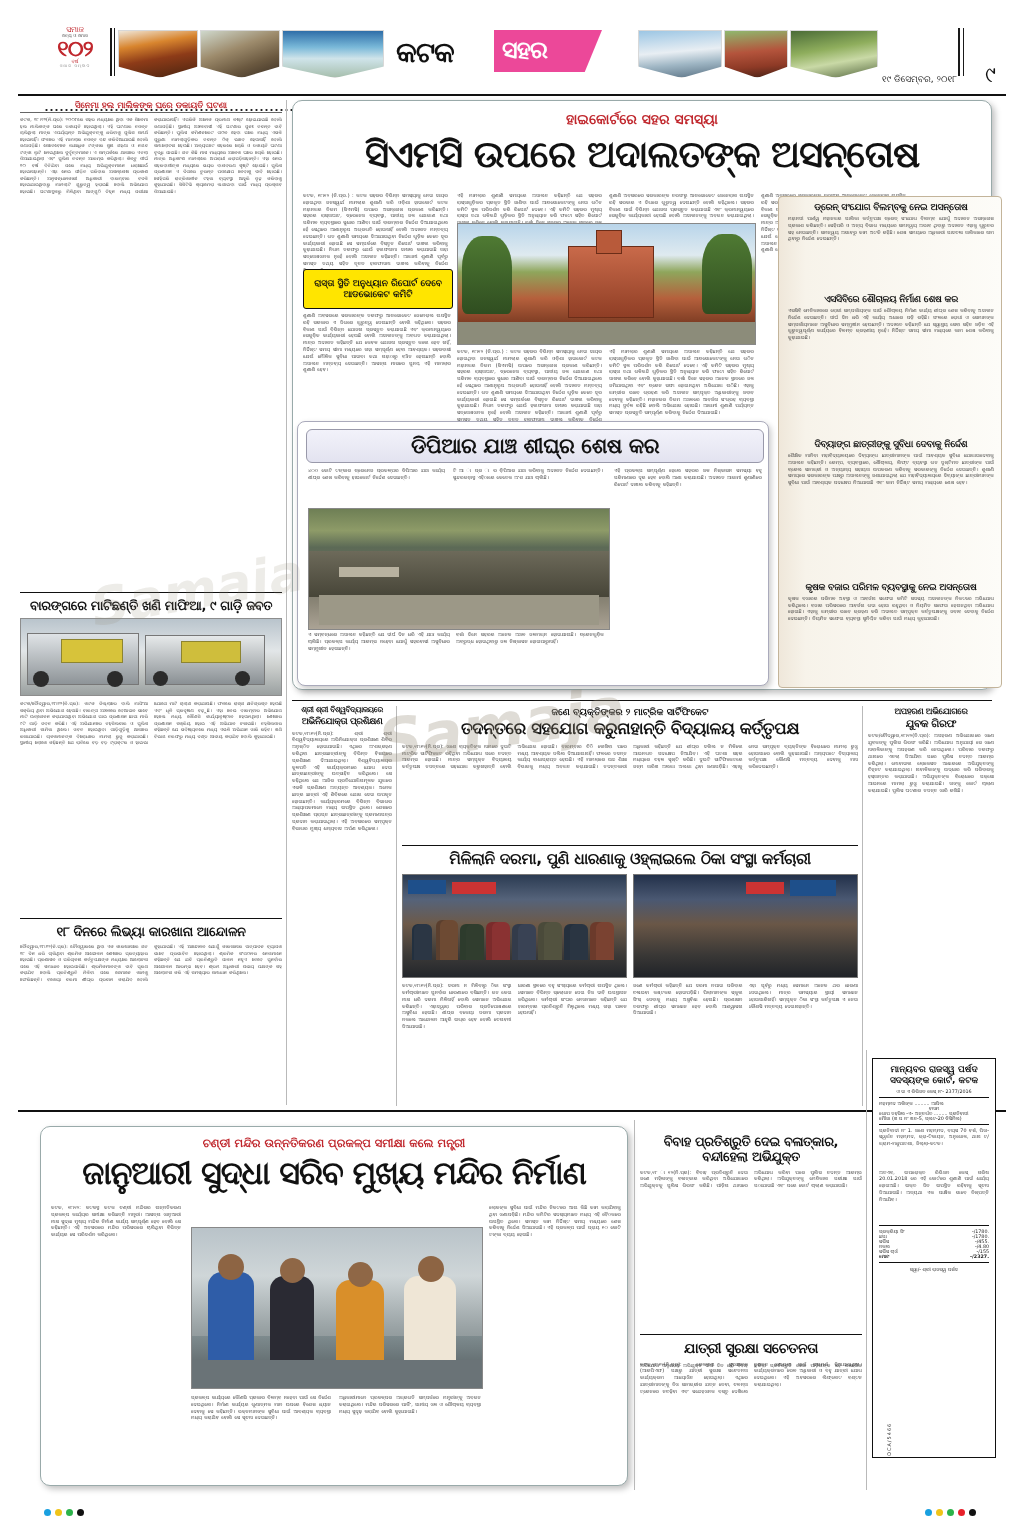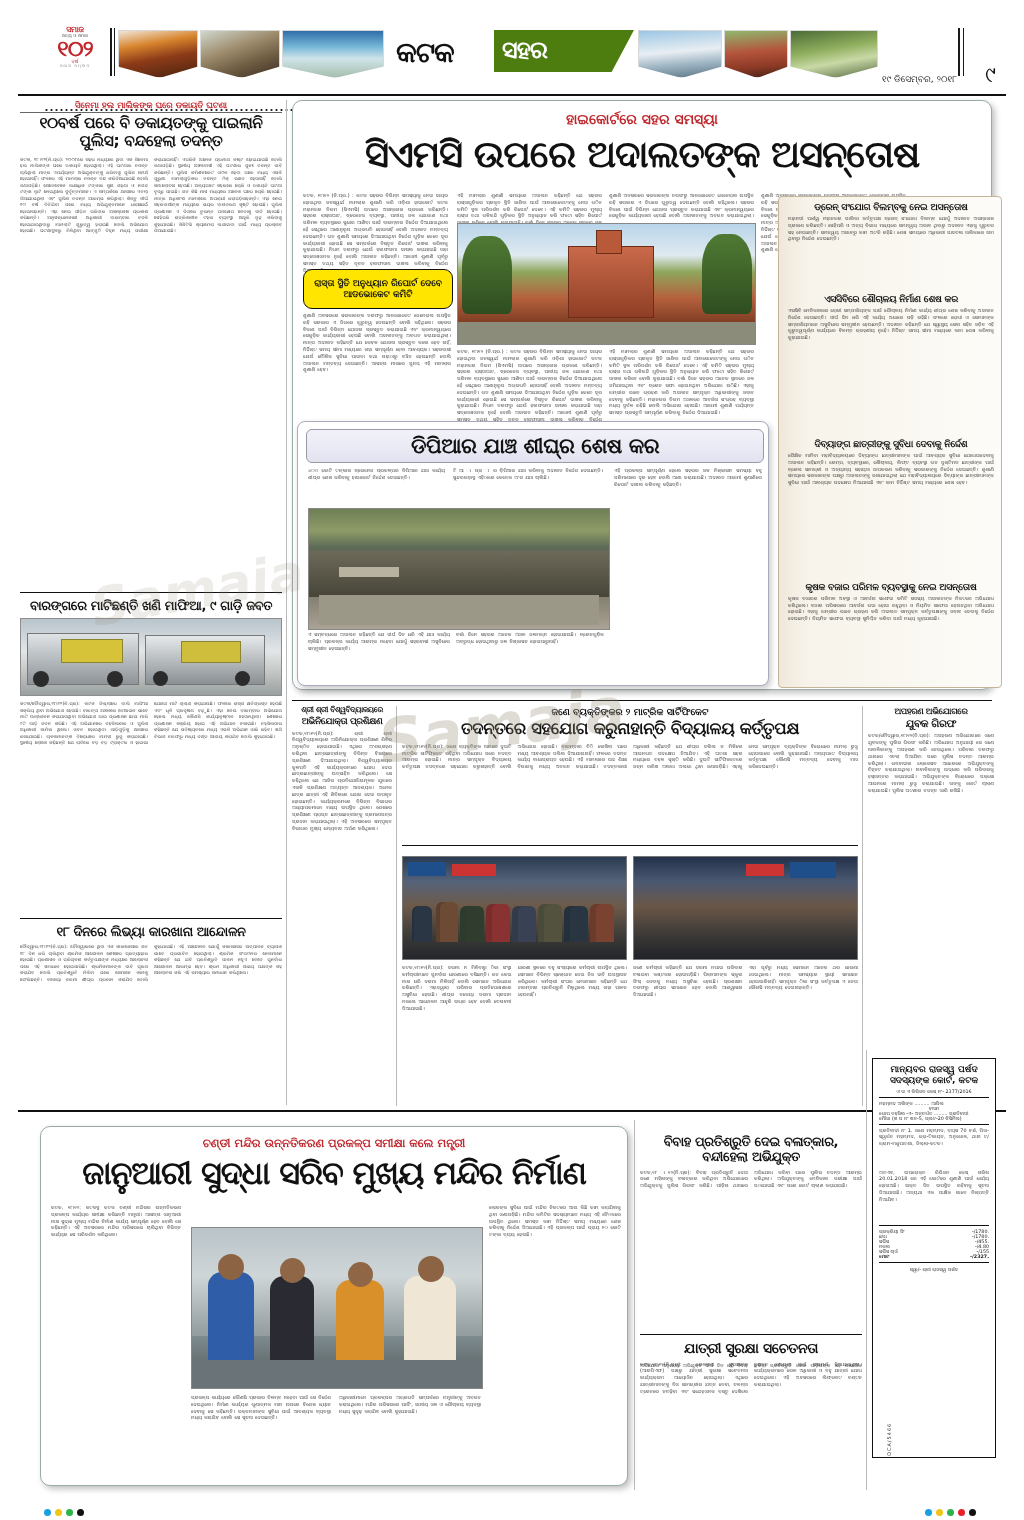--- a/index.html
+++ b/index.html
@@ -7,40 +7,40 @@
   #page{
     position:relative;width:1024px;height:1520px;background:#ffffff;
     margin:0 auto;overflow:hidden;
   }
   
   .masthead{position:absolute;left:0;top:22px;width:1024px;height:62px;}
   .mh-logo{
     position:absolute;left:44px;top:4px;width:62px;height:54px;
     text-align:center;line-height:1;
   }
-  .mh-logo .l1{font-size:8px;color:#c0272d;font-weight:bold;letter-spacing:-.3px;}
+  .mh-logo .l1{font-size:8px;color:#c0272d;font-weight:normal;letter-spacing:-.3px;}
   .mh-logo .l2{font-size:4.5px;color:#444;}
   .mh-logo .l3{font-size:22px;color:#c0272d;font-weight:bold;letter-spacing:-1px;line-height:.95;}
   .mh-logo .l4{font-size:5px;color:#c0272d;}
   .mh-logo .l5{font-size:4px;color:#777;letter-spacing:1px;}
   .mh-rule{position:absolute;width:2px;height:48px;background:#1a1a1a;top:6px;}
   .mh-rule.b{width:1px;}
   .thumb{position:absolute;top:8px;height:46px;border:1px solid #d8d8d8;
          background-size:cover;background-position:center;
          clip-path:polygon(0 0,100% 0,100% 76%,52% 100%,0 76%);}
   .t1{left:118px;width:78px;background:linear-gradient(170deg,#efe6d8 0%,#d8852e 30%,#8d3b18 58%,#4a2410 100%);}
   .t2{left:200px;width:78px;background:linear-gradient(160deg,#cfd8cc 0%,#9d8b6c 40%,#6b5940 70%,#3c3024 100%);}
   .t3{left:282px;width:100px;background:linear-gradient(180deg,#2f6ea8 0%,#79b8d8 35%,#cfe4ea 60%,#a7bfae 100%);}
   .t5{left:638px;width:82px;background:linear-gradient(175deg,#9cc6e4 0%,#e8eef3 45%,#9fb6c4 70%,#5d7587 100%);}
   .t6{left:724px;width:62px;background:linear-gradient(175deg,#8fb86e 0%,#b4543c 45%,#8e3a26 75%,#4a2317 100%);}
   .t7{left:790px;width:86px;background:linear-gradient(170deg,#4a6b36 0%,#8fae5d 40%,#c9d9a6 65%,#596b43 100%);}
   .mh-title{position:absolute;left:396px;top:14px;font-size:28px;font-weight:bold;
             color:#111;letter-spacing:-1px;white-space:nowrap;}
-  .mh-red{position:absolute;left:494px;top:8px;width:108px;height:42px;background:#4d7c0f;
-          clip-path:polygon(0 0,100% 0,84% 100%,0 100%);padding-left:32px;}
+  .mh-red{position:absolute;left:494px;top:8px;width:108px;height:42px;background:#ec4899;
+          clip-path:polygon(0 0,100% 0,84% 100%,0 100%);}
   .mh-red span{color:#fff;font-size:24px;font-weight:bold;position:absolute;left:8px;top:6px;letter-spacing:-1px;}
   .mh-date{position:absolute;left:882px;top:52px;font-size:9px;color:#111;white-space:nowrap;}
   .mh-pg{position:absolute;left:985px;top:40px;font-size:22px;color:#111;}
   .dots{position:absolute;top:86px;height:4px;
         background-image:radial-gradient(circle,#222 1px,transparent 1.2px);
         background-size:5px 4px;}
   .d1{left:44px;width:540px;}
   .d2{left:660px;width:330px;}
   .arw{position:absolute;top:81px;width:0;height:0;border-top:5px solid transparent;
        border-bottom:5px solid transparent;}
@@ -54,21 +54,21 @@
   .vrule{width:1px;background:#b9b9b9;position:absolute;}
   .hrule{height:1px;background:#111;position:absolute;}
   .body-txt{
     color:#2a2a2a;text-align:justify;line-height:1.42;
     font-size:4.6px;letter-spacing:.1px;word-spacing:.5px;
     overflow:hidden;
   }
   .body-txt.c2{column-count:2;column-gap:6px;}
   .body-txt.c4{column-count:4;column-gap:6px;}
   .yellowbox{
-    background:#ffe500;border:1px solid #111;border-radius:9px;
+    background:#ffe500;border:1px solid #111;border-radius:3px;
     color:#111;font-weight:bold;text-align:center;line-height:1.25;
     display:flex;align-items:center;justify-content:center;
   }
   .panel{
     position:absolute;box-sizing:border-box;
     border:1px solid #9aa;border-radius:10px;background:#fff;
   }
   .panel-shadow{box-shadow:3px 3px 6px rgba(0,0,0,.25);}
   .sidepanel{
     position:absolute;box-sizing:border-box;border:1px solid #c3b49a;
@@ -137,21 +137,20 @@
     <div class="dots d2"></div>
     <div class="arw arwL"></div>
   </div>
 
   <div class="hrule" style="left:18px;top:94px;width:988px;height:2px;"></div>
 
   <div class="box" style="left:20px;top:100px;width:262px;">
 
     <div class="kick" style="font-size:8.5px;">ସିନେମା ହଲ ମାଲିକଙ୍କ ଘରେ ଡକାୟତି ଘଟଣା</div>
     <div class="hrule" style="position:relative;left:0;top:2px;width:100%;height:1px;background:#666;margin-bottom:3px;"></div>
-    <div class="hl" style="font-size:15.5px;margin-top:3px;">୧୦ବର୍ଷ ପରେ ବି ଡକାୟତଙ୍କୁ ପାଇଲାନି ପୁଲିସ; ବନ୍ଦହେଲା ତଦନ୍ତ</div>
     <div class="body-txt c2" style="margin-top:6px;height:450px;">କଟକ, ୧୮।୧୨(ନି.ପ୍ର): ୨୦୦୮ରେ ସହର ମଧ୍ୟରେ ଥିବା ଏକ ସିନେମା ହଲ ମାଲିକଙ୍କ ଘରେ ଡକାୟତି ହୋଇଥିଲା। ଏହି ଘଟଣାର ତଦନ୍ତ ଚାଲିଥିଲା ମାତ୍ର ଏପର୍ଯ୍ୟନ୍ତ ଅଭିଯୁକ୍ତଙ୍କୁ ଧରିବାକୁ ପୁଲିସ ସମର୍ଥ ହୋଇନାହିଁ। ଫଳରେ ଏହି ମାମଲାର ତଦନ୍ତ ବନ୍ଦ କରିଦିଆଯାଇଛି ବୋଲି ଜଣାପଡ଼ିଛି। ସେତେବେଳେ ଲକ୍ଷାଧିକ ଟଙ୍କାର ସୁନା ଗହଣା ଓ ନଗଦ ଟଙ୍କା ଲୁଟି ନେଇଥିଲେ ଦୁର୍ବୃତ୍ତମାନେ। ଏ ସମ୍ପର୍କରେ ଥାନାରେ ଏତଲା ଦିଆଯାଇଥିଲା ଏବଂ ପୁଲିସ ତଦନ୍ତ ଆରମ୍ଭ କରିଥିଲା। କିନ୍ତୁ ଦୀର୍ଘ ୧୦ ବର୍ଷ ବିତିଯିବା ପରେ ମଧ୍ୟ ଅଭିଯୁକ୍ତମାନେ ଧରାଛୋଇଁ ହୋଇନାହାନ୍ତି। ଏହା ନେଇ ପୀଡ଼ିତ ପରିବାର ଅସନ୍ତୋଷ ପ୍ରକାଶ କରିଛନ୍ତି। ଅନୁସନ୍ଧାନକାରୀ ଅଧିକାରୀ ବାରମ୍ବାର ବଦଳି ହୋଇଯାଇଥିବାରୁ ମାମଲାଟି ଗୁରୁତ୍ୱ ହରାଇଛି ବୋଲି ଅଭିଯୋଗ ହୋଇଛି। ଘଟଣାସ୍ଥଳରୁ ମିଳିଥିବା ଆଙ୍ଗୁଠି ଚିହ୍ନ ମଧ୍ୟ ପରୀକ୍ଷା କରାଯାଇନାହିଁ। ଏପରିକି ଅନେକ ପ୍ରମାଣ ନଷ୍ଟ ହୋଇଯାଇଛି ବୋଲି ଜଣାପଡ଼ିଛି। ସ୍ଥାନୀୟ ଅଞ୍ଚଳବାସୀ ଏହି ଘଟଣାର ପୁନଃ ତଦନ୍ତ ଦାବି କରିଛନ୍ତି। ପୁଲିସ କମିଶନରେଟ ଗଠନ ହେବା ପରେ ମଧ୍ୟ ଏଭଳି ପୁରୁଣା ମାମଲାଗୁଡ଼ିକର ତଦନ୍ତ ଠିକ୍ ଭାବେ ହେଉନାହିଁ ବୋଲି ସମାଲୋଚନା ହେଉଛି। ଅନ୍ୟପଟେ ସହରରେ ଚୋରି ଓ ଡକାୟତି ଘଟଣା ବୃଦ୍ଧି ପାଇଛି। ଗତ କିଛି ମାସ ମଧ୍ୟରେ ଅନେକ ଘରେ ଚୋରି ହୋଇଛି। ମାତ୍ର ଅଧିକାଂଶ ମାମଲାରେ ଅପରାଧୀ ଧରାପଡ଼ିନାହାନ୍ତି। ଏହା ନେଇ ସହରବାସୀଙ୍କ ମଧ୍ୟରେ ଭୟର ବାତାବରଣ ସୃଷ୍ଟି ହୋଇଛି। ପୁଲିସ ପ୍ରଶାସନ ଏ ଦିଗରେ ତୁରନ୍ତ ପଦକ୍ଷେପ ନେବାକୁ ଦାବି ହୋଇଛି। ସେହିପରି ରାତ୍ରିକାଳୀନ ଟହଲ ବ୍ୟବସ୍ଥା ଆହୁରି ଦୃଢ଼ କରିବାକୁ କୁହାଯାଇଛି। ସିସିଟିଭି କ୍ୟାମେରା ଲଗାଇବା ପାଇଁ ମଧ୍ୟ ପ୍ରସ୍ତାବ ଦିଆଯାଇଛି।</div>
   </div>
 
   <div class="hrule" style="left:20px;top:592px;width:262px;height:1px;background:#111;"></div>
 
   <div class="box" style="left:20px;top:598px;width:262px;">
     <div class="hl" style="font-size:13px;">ବାରଙ୍ଗରେ ମାଟିଛଣ୍ତି ଖଣି ମାଫିଆ, ୯ ଗାଡ଼ି ଜବତ</div>
     <div style="position:relative;height:76px;margin-top:5px;border:1px solid #8d8d8d;
                 background:linear-gradient(180deg,#b9c4cc 0%,#e2e6e8 42%,#cfd2d0 60%,#9aa0a0 100%);">
       <div style="position:absolute;left:6px;top:14px;width:110px;height:50px;background:linear-gradient(180deg,#dfe3e6,#8e9498);border:1px solid #777;"></div>
@@ -251,20 +250,21 @@
 
   <div class="vrule" style="left:862px;top:706px;height:400px;"></div>
   <div class="box" style="left:868px;top:706px;width:126px;">
     <div class="hl" style="font-size:8.5px;">ଅପହରଣ ଅଭିଯୋଗରେ</div>
     <div class="hl" style="font-size:10.5px;margin-top:1px;">ଯୁବକ ଗିରଫ</div>
     <div class="body-txt" style="margin-top:4px;height:378px;font-size:4.8px;">କଟକ/ଚୌଦ୍ୱାର,୧୮ା୧୨(ନି.ପ୍ର): ଅପହରଣ ଅଭିଯୋଗରେ ଜଣେ ଯୁବକଙ୍କୁ ପୁଲିସ ଗିରଫ କରିଛି। ଅଭିଯୋଗ ଅନୁଯାୟୀ ସେ ଜଣେ ନାବାଳିକାଙ୍କୁ ଅପହରଣ କରି ନେଇଥିଲେ। ପରିବାର ତରଫରୁ ଥାନାରେ ଏତଲା ଦିଆଯିବା ପରେ ପୁଲିସ ତଦନ୍ତ ଆରମ୍ଭ କରିଥିଲା। ମୋବାଇଲ ଲୋକେସନ ଆଧାରରେ ଅଭିଯୁକ୍ତଙ୍କୁ ଚିହ୍ନଟ କରାଯାଇଥିଲା। ନାବାଳିକାଙ୍କୁ ଉଦ୍ଧାର କରି ପରିବାରକୁ ହସ୍ତାନ୍ତର କରାଯାଇଛି। ଅଭିଯୁକ୍ତଙ୍କ ବିରୋଧରେ ପକ୍ସୋ ଆଇନରେ ମାମଲା ରୁଜୁ କରାଯାଇଛି। ତାଙ୍କୁ କୋର୍ଟ ଚାଲାଣ କରାଯାଇଛି। ପୁଲିସ ଘଟଣାର ତଦନ୍ତ ଜାରି ରଖିଛି।</div>
   </div>
 
   <div class="hrule" style="left:402px;top:845px;width:456px;height:1px;background:#111;"></div>
   <div class="box" style="left:402px;top:850px;width:456px;">
+    <div class="hl" style="font-size:15.5px;">ମିଳିଲାନି ଦରମା, ପୁଣି ଧାରଣାକୁ ଓହ୍ଲାଇଲେ ଠିକା ସଂସ୍ଥା କର୍ମଚାରୀ</div>
     <div style="position:relative;display:flex;gap:6px;margin-top:6px;">
       <div style="flex:1;height:102px;border:1px solid #777;
                   background:linear-gradient(180deg,#2b3b52 0%,#55637a 24%,#6d5a49 48%,#3c3a38 78%,#23262b 100%);">
         <div style="position:absolute;left:6px;top:6px;width:38px;height:14px;background:#1e4f8a;"></div>
         <div style="position:absolute;left:50px;top:8px;width:44px;height:12px;background:#c33;"></div>
         <div style="position:absolute;left:10px;top:50px;width:18px;height:36px;background:#22303f;border-radius:6px 6px 0 0;"></div>
         <div style="position:absolute;left:34px;top:46px;width:18px;height:40px;background:#5a3f2e;border-radius:6px 6px 0 0;"></div>
         <div style="position:absolute;left:58px;top:50px;width:18px;height:36px;background:#2d3b2c;border-radius:6px 6px 0 0;"></div>
         <div style="position:absolute;left:84px;top:48px;width:18px;height:38px;background:#7a2b2b;border-radius:6px 6px 0 0;"></div>
         <div style="position:absolute;left:110px;top:50px;width:18px;height:36px;background:#333b4a;border-radius:6px 6px 0 0;"></div>

